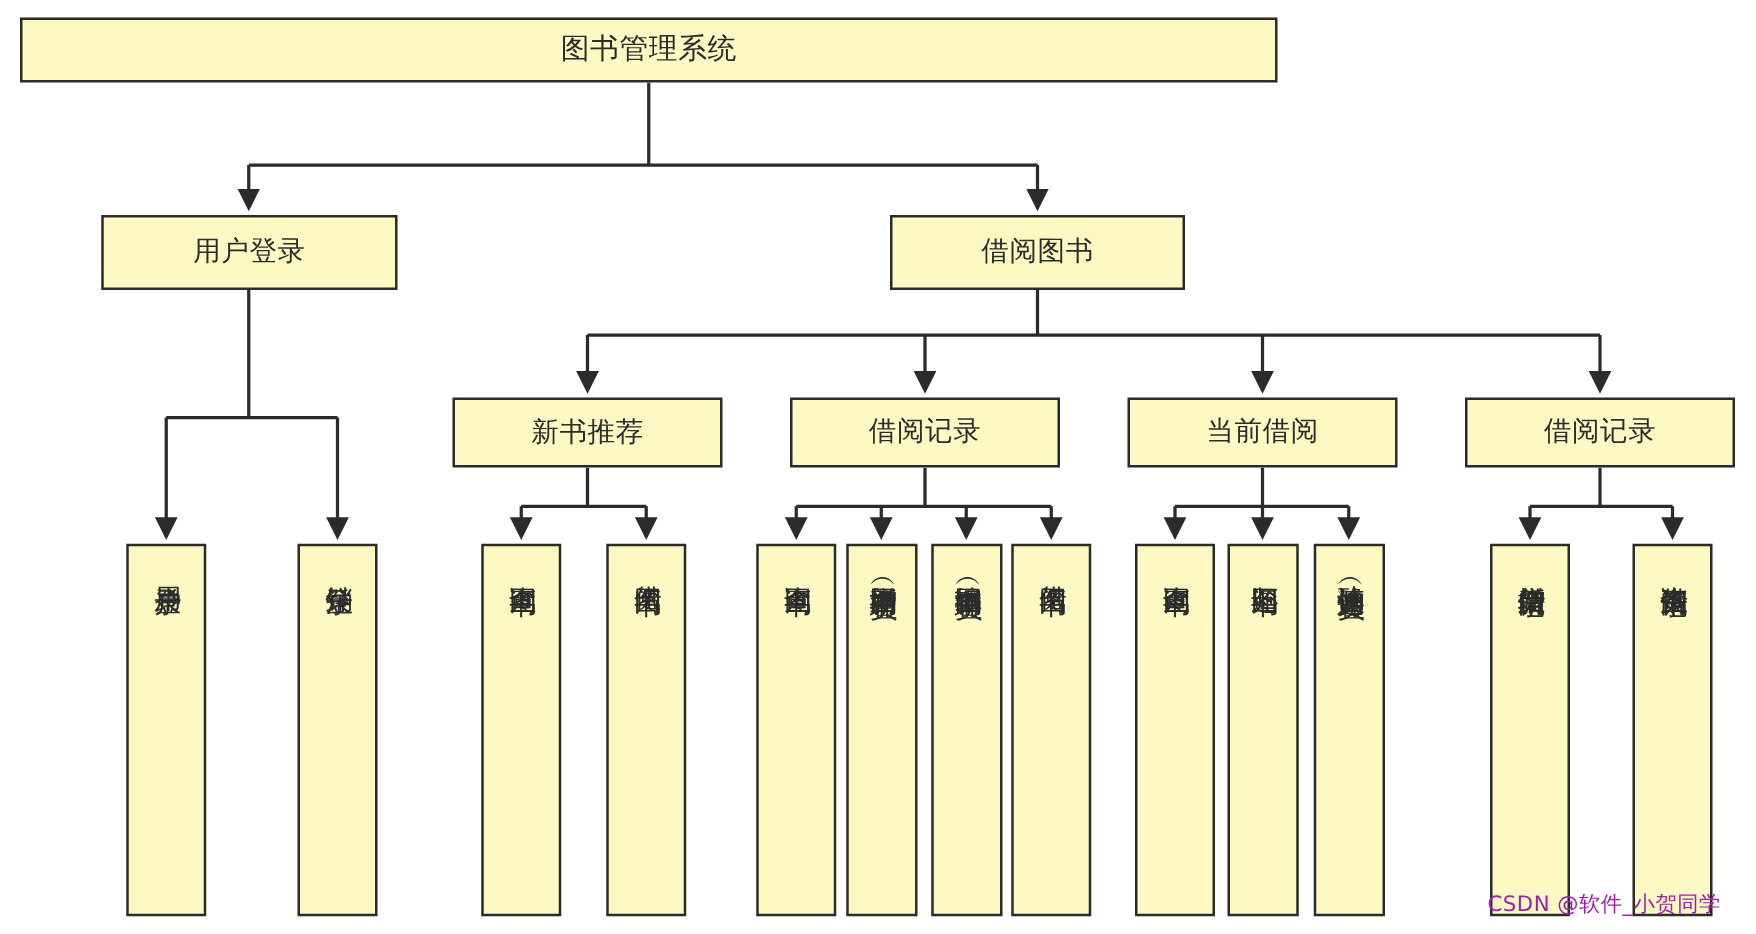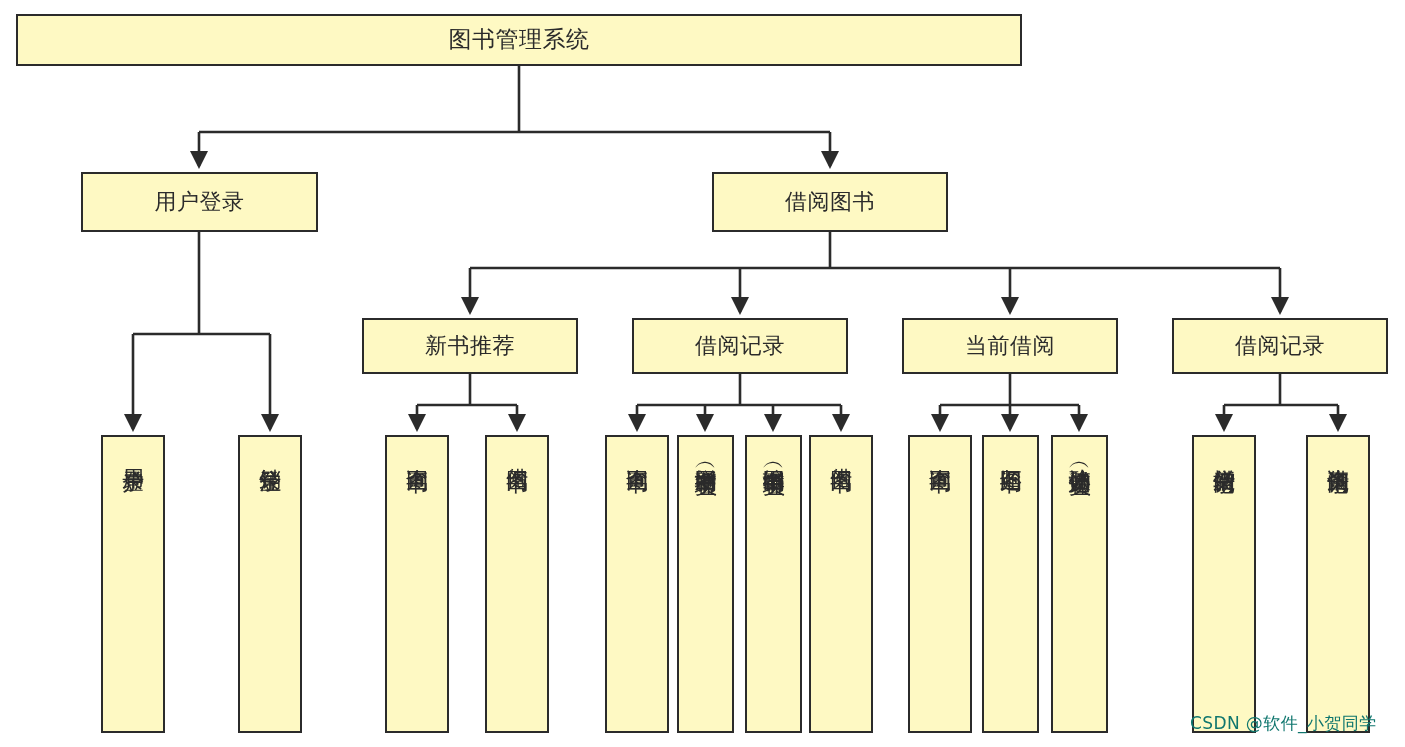--- a/index.html
+++ b/index.html
@@ -60,21 +60,21 @@
     font-size: 22px;
     line-height: 1.12;
     letter-spacing: 1px;
     max-height: 272px;
   }
   .watermark {
     position: absolute;
     left: 1190px;
     top: 712px;
     font-size: 17px;
-    color: #0f766e;
+    color: #a21caf;
     white-space: nowrap;
     letter-spacing: 0.4px;
   }
 </style>
 </head>
 <body>
 
 <div id="diagram-root">
 
   <svg class="edges" viewBox="0 0 1405 747" preserveAspectRatio="none">

